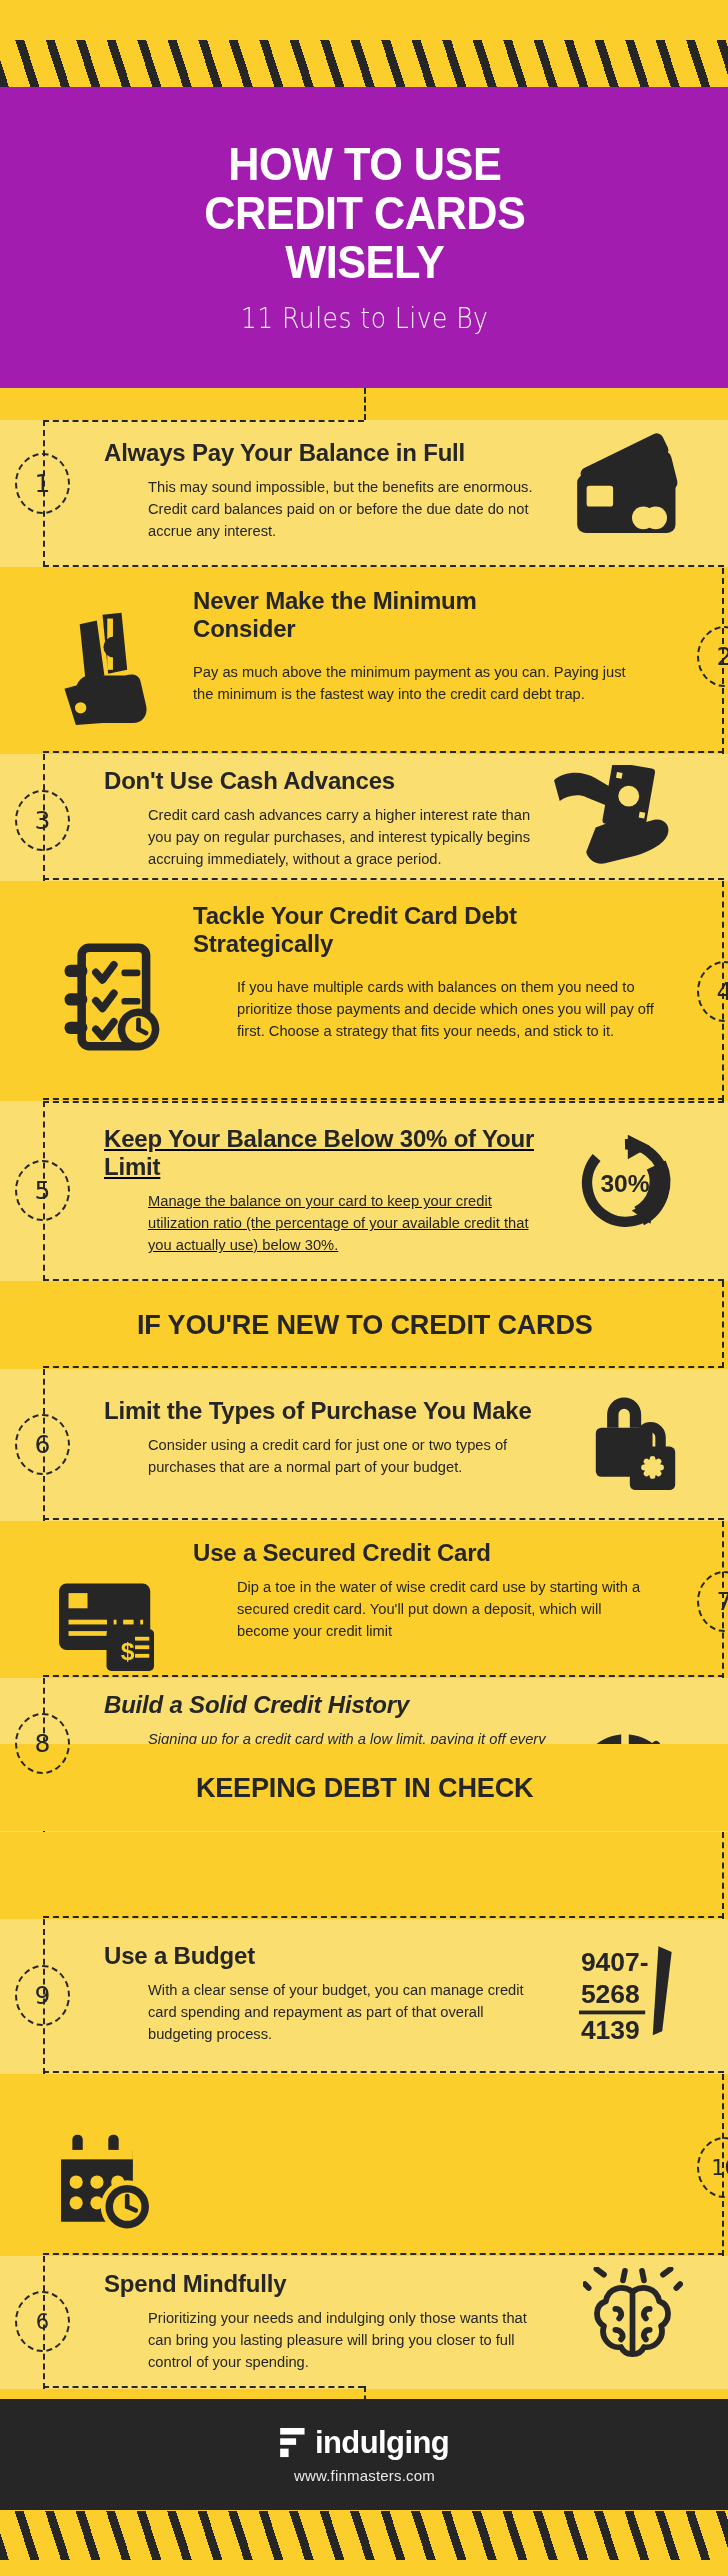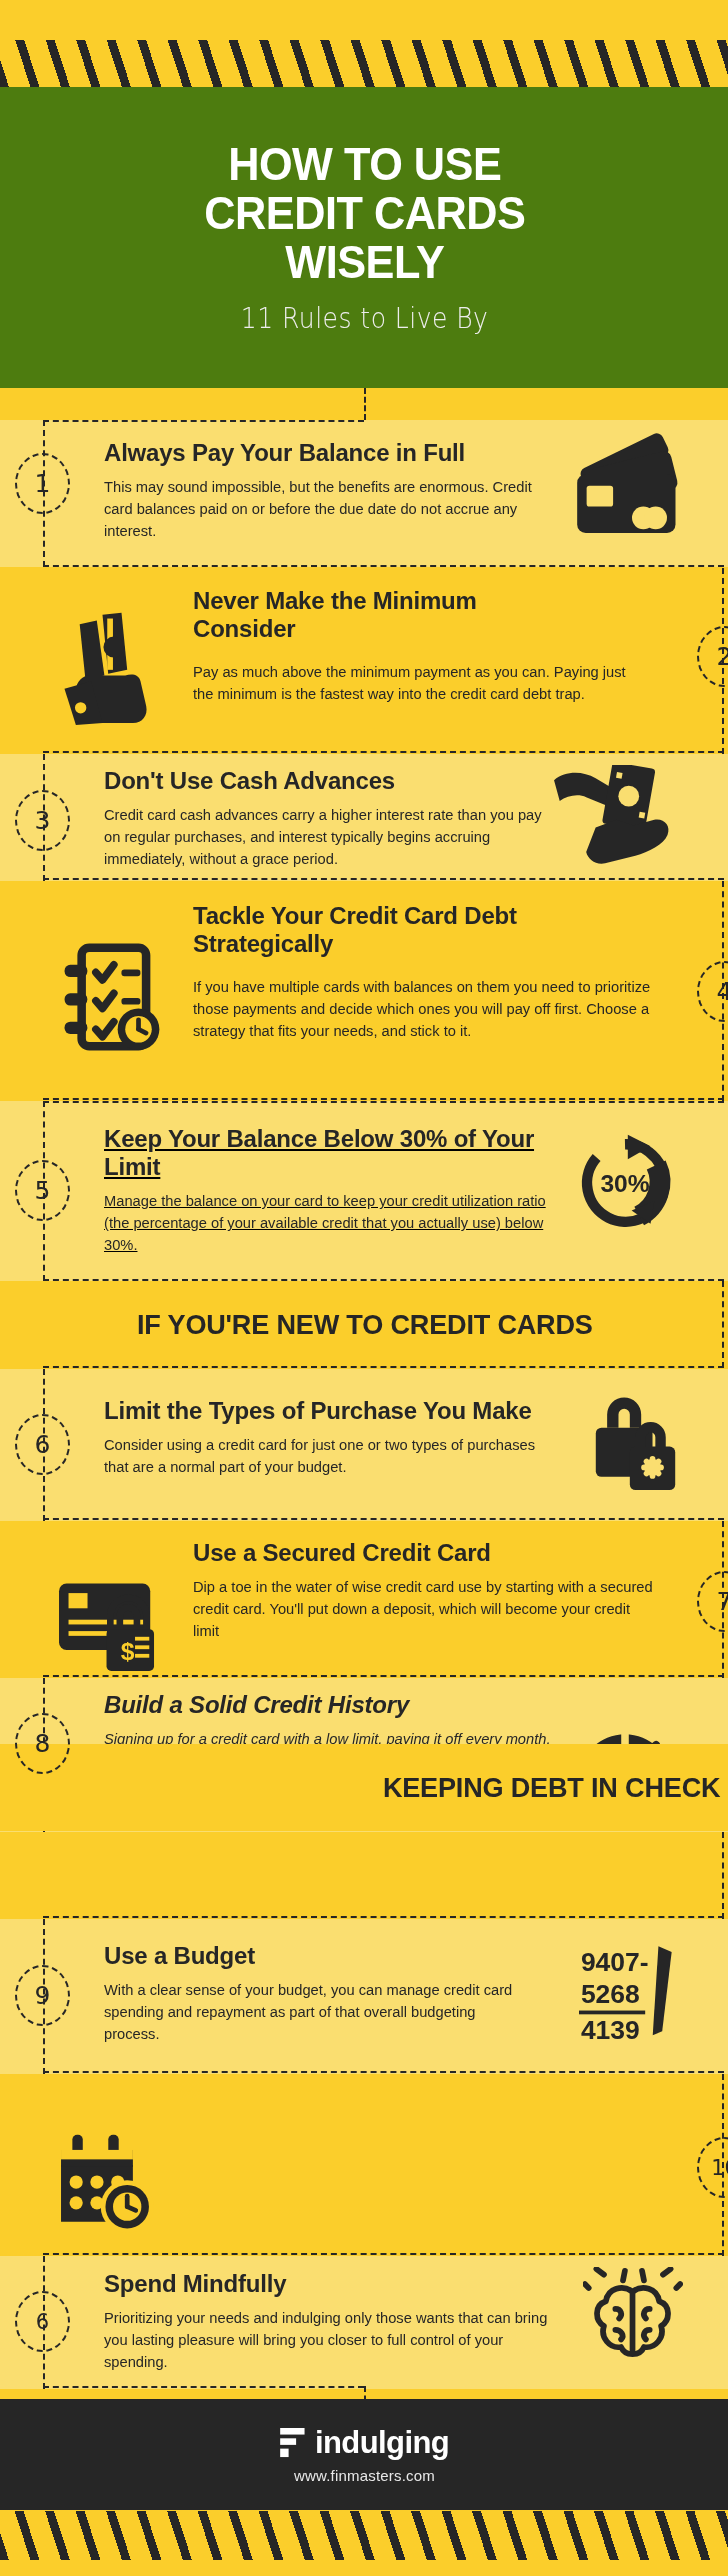--- a/index.html
+++ b/index.html
@@ -27,21 +27,21 @@
         #FBCE2B 8.5px, #FBCE2B 29px);
   }
   .stripe-top   { top: 40px;   height: 47px; }
   .stripe-bottom{ top: 2511px; height: 49px; }
 
   
   .header {
     position: absolute;
     left: 0; top: 87px;
     width: 729px; height: 301px;
-    background: #4d7c0f;
+    background: #a21caf;
     display: flex;
     flex-direction: column;
     align-items: center;
     justify-content: center;
     padding: 0 38px;
   }
   .header h1 {
     color: #fff;
     font-size: 46px;
     line-height: 1.07;
@@ -109,20 +109,21 @@
     line-height: 1.18;
     font-weight: 700;
     margin-bottom: 8.5px;
     letter-spacing: -0.2px;
   }
   .content p {
     color: #262626;
     font-size: 14.7px;
     line-height: 1.5;
     font-weight: 400;
+    margin-left: 44px;
   }
 
   
   .icon { position: absolute; }
   .icon svg { display: block; }
 
   
   .banner {
     position: absolute;
     left: 0; width: 729px;
@@ -397,21 +398,21 @@
       <path d="M6 86 A49 49 0 1 1 104 86 L84 86 A29 29 0 1 0 26 86 Z" fill="#262626"></path>
       <rect x="51" y="36" width="8" height="24" fill="#FADE70" transform="rotate(0 55 48)"></rect>
       <rect x="78" y="52" width="22" height="8" fill="#FADE70" transform="rotate(-20 89 56)"></rect>
       <g stroke="#262626" stroke-width="8" stroke-linecap="round">
         <line x1="46" y1="84" x2="88" y2="48"></line>
       </g>
       <circle cx="46" cy="84" r="8" fill="#262626"></circle>
     </svg>
   </div>
 
-  <div class="banner" style="top:1744px; height:87px;justify-content:flex-end;">
+  <div class="banner" style="top:1744px; height:87px;">
     <span>KEEPING DEBT IN CHECK</span>
   </div>
   <div class="dash" style="left:43px; top:1832px; width:681px; height:87px;
               border-right-width:2.8px;"></div>
   <div class="dash" style="left:43px; top:1916px; width:681px; height:0; border-top-width:2.8px;"></div>
 
   <div class="row light" style="top:1919px; height:155px;"></div>
   <div class="dash" style="left:43px; top:1919px; width:681px; height:155px;
               border-left-width:2.8px;"></div>
   <div class="dash" style="left:43px; top:2071px; width:681px; height:0; border-top-width:2.8px;"></div>

